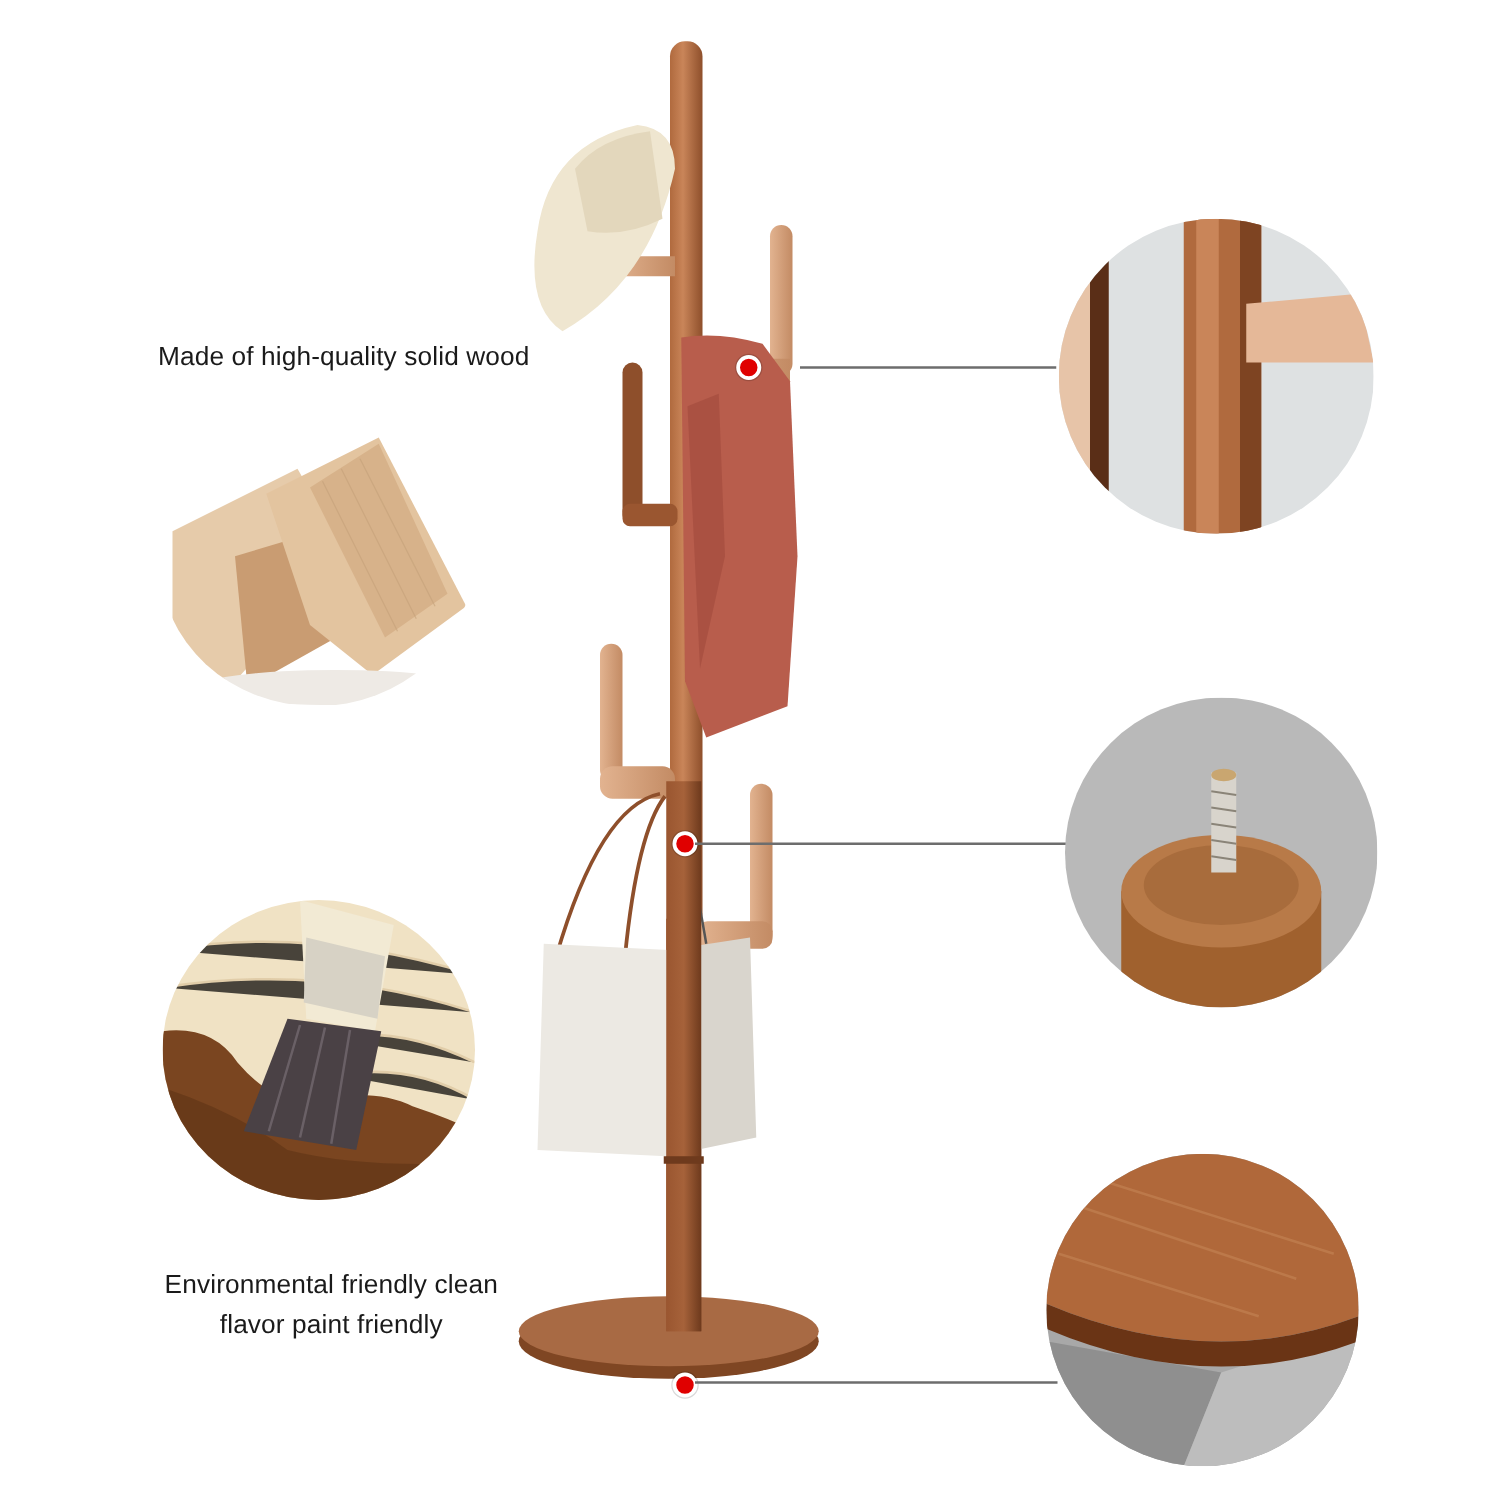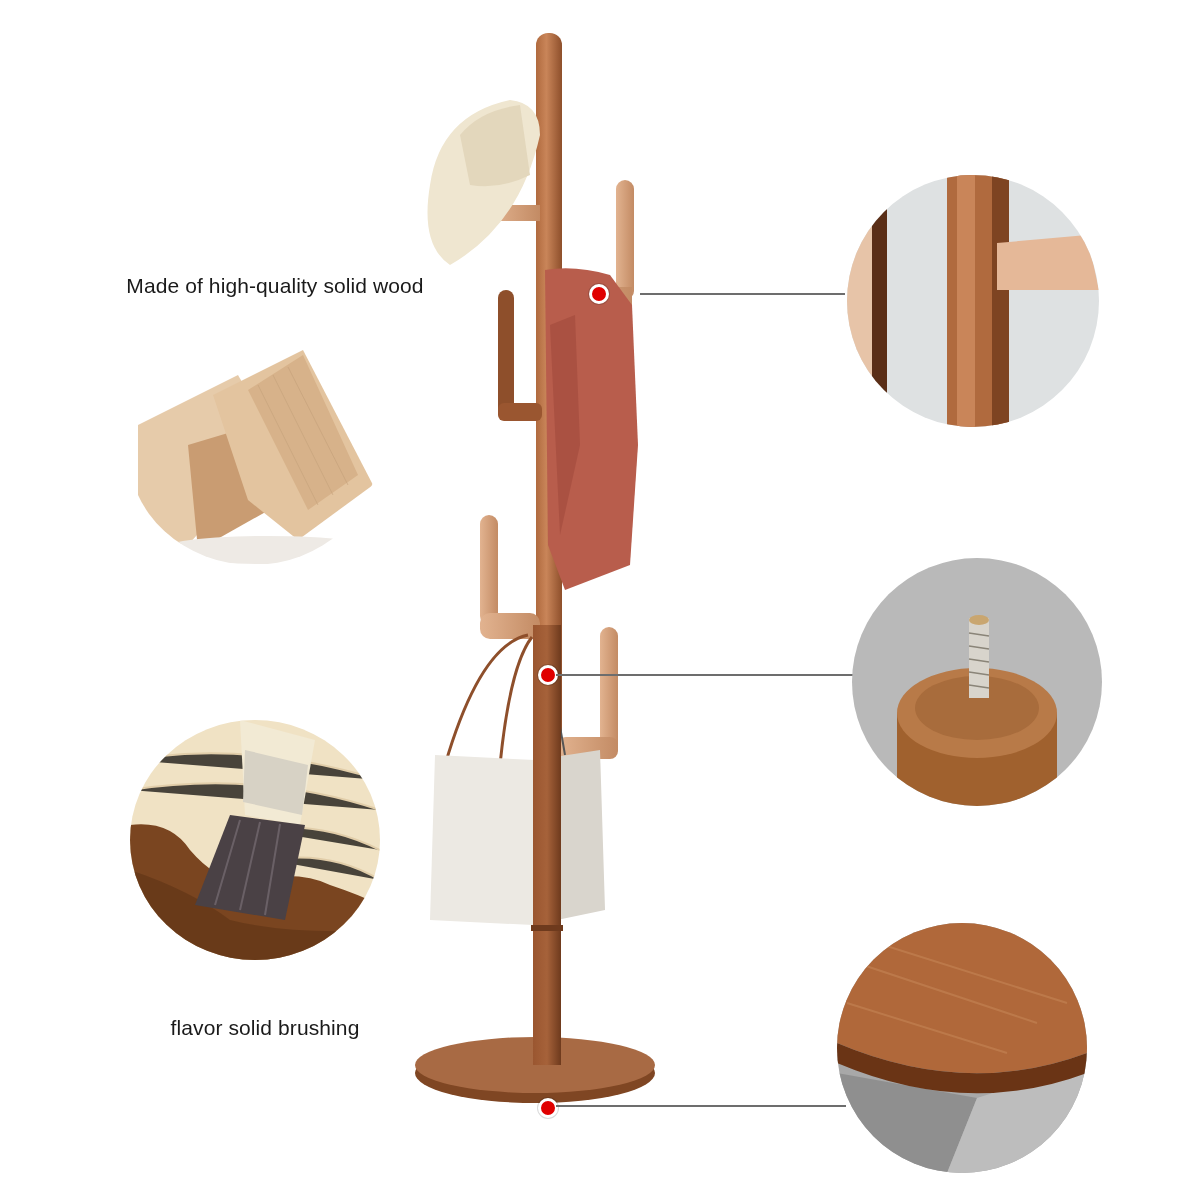--- a/index.html
+++ b/index.html
@@ -24,21 +24,22 @@
   }
   svg { display: block; }
 </style>
 </head>
 <body>
 
 <div class="canvas">
 
   <div class="label label-top">Made of high-quality solid wood</div>
   <div class="label label-bottom">
-    <div>flavor solid brushing</div>
+    <div>Environmental friendly clean</div>
+    <div>flavor paint friendly</div>
   </div>
 
   <div class="circle" style="left:128px; top:335px; width:250px; height:230px;">
     <svg width="250" height="230" viewBox="0 0 250 230">
       <rect width="250" height="230" fill="#ffffff"></rect>
       <polygon points="10,90 110,40 150,110 60,210 10,200" fill="#e6cbaa"></polygon>
       <polygon points="60,110 110,95 150,170 70,215" fill="#c99c72"></polygon>
       <polygon points="85,60 175,15 245,150 170,205 120,165" fill="#e3c49f"></polygon>
       <polygon points="120,55 175,20 230,140 180,175" fill="#d7b28a"></polygon>
       <g stroke="#c4a07a" stroke-width="1" opacity="0.6">

